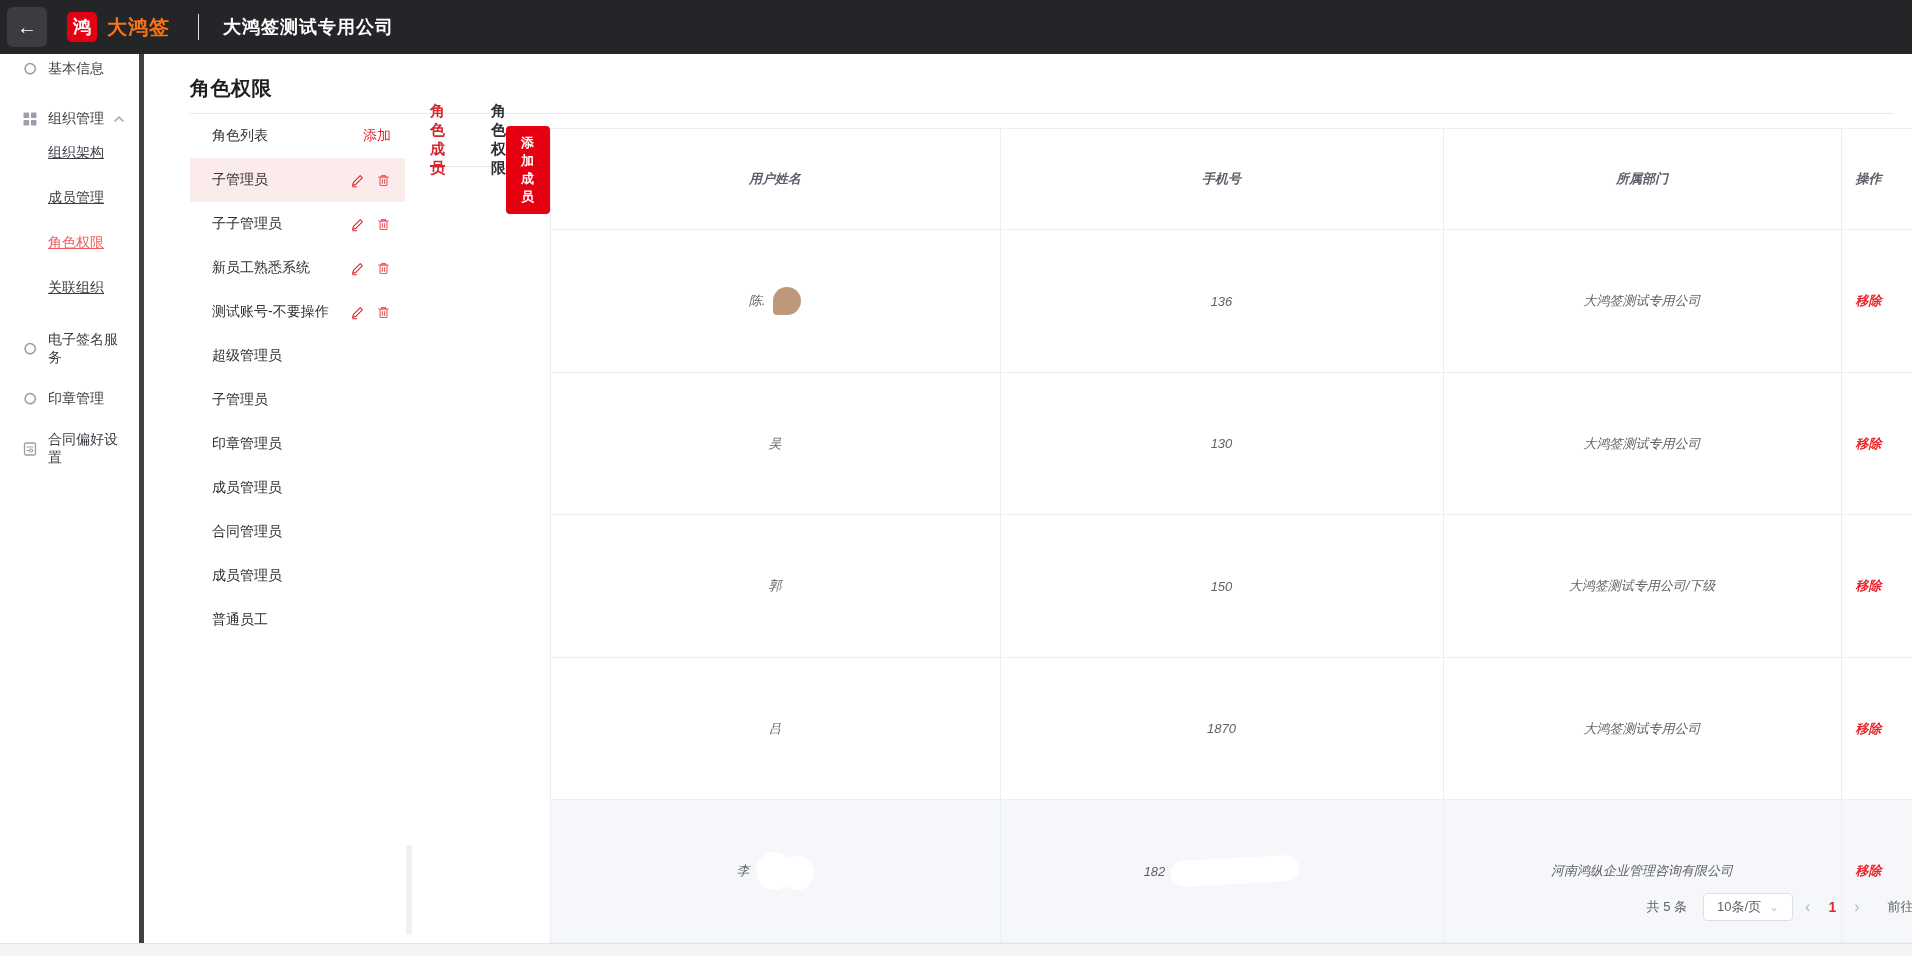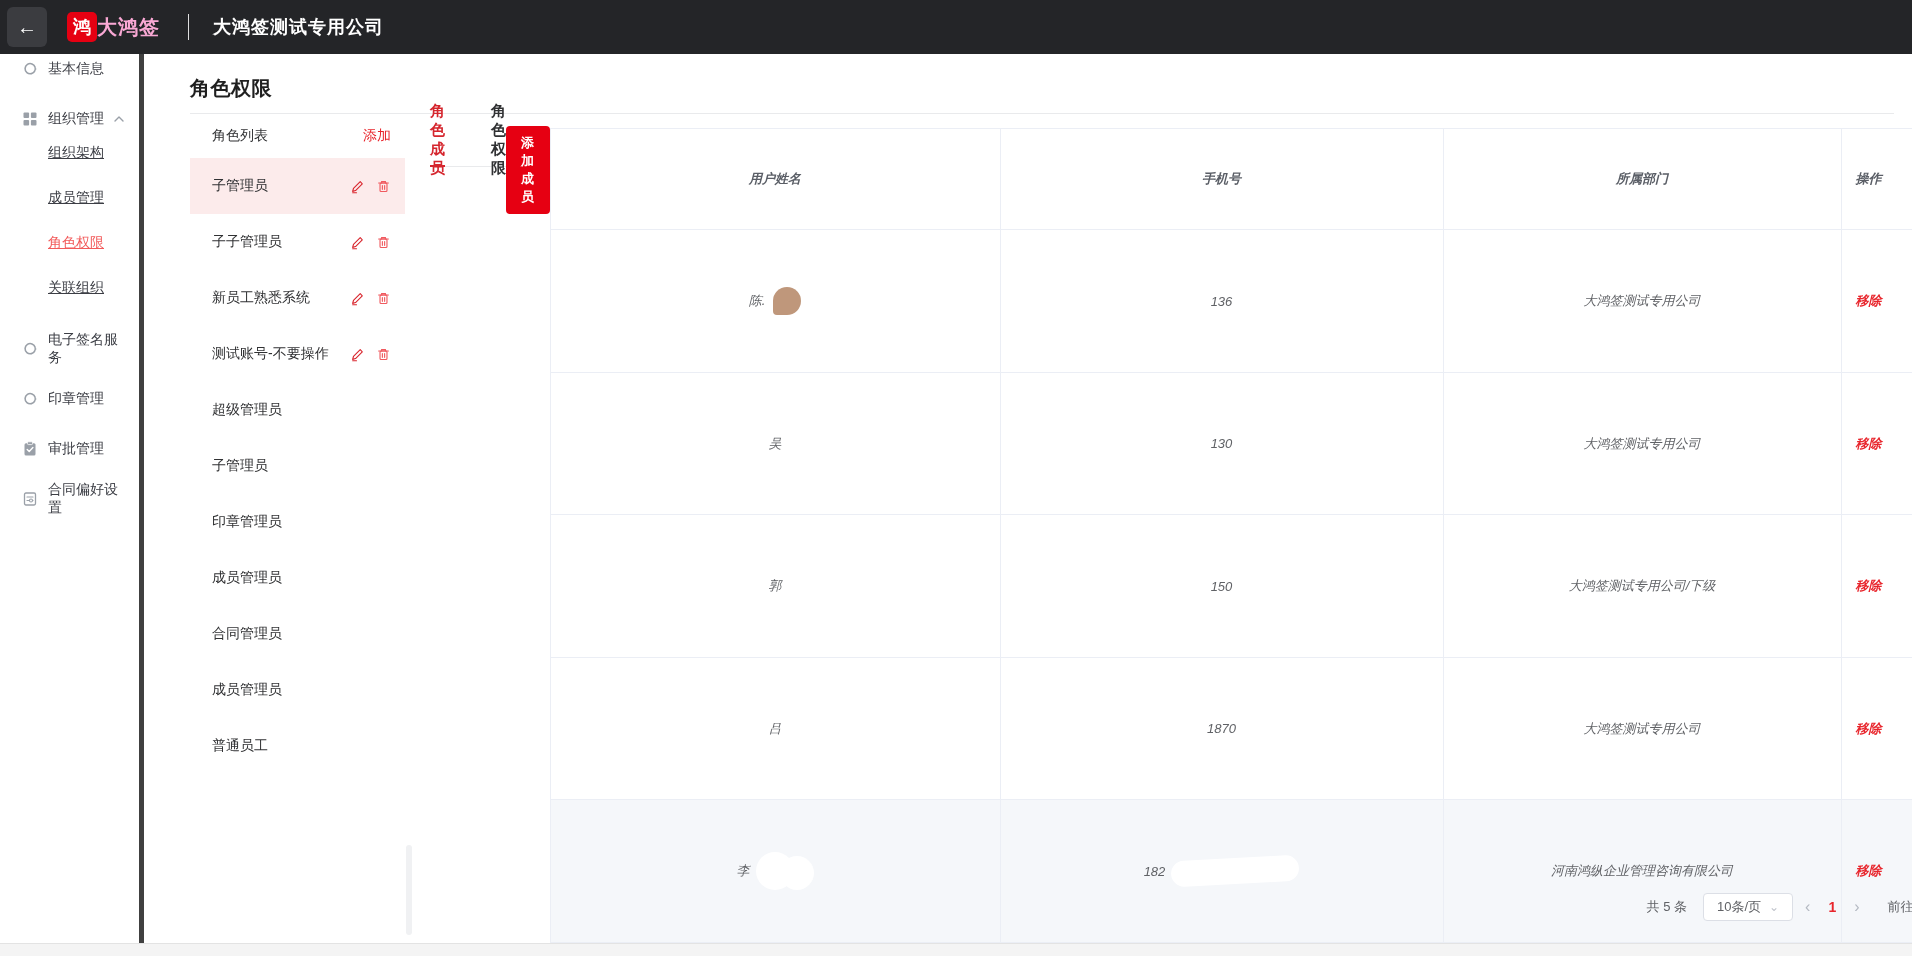--- a/index.html
+++ b/index.html
@@ -16,21 +16,21 @@
   .back-btn {
     width:40px; height:40px; margin-left:7px; border-radius:6px;
     background:#3b3c40; color:#fff; font-size:20px;
     display:flex; align-items:center; justify-content:center; cursor:pointer;
   }
   .logo-box {
     width:30px; height:30px; margin-left:20px; border-radius:5px;
     background:#e60012; color:#fff; font-size:18px; font-weight:bold;
     display:flex; align-items:center; justify-content:center;
   }
-  .brand { color:#f9a8d4; font-size:20px; font-weight:bold; letter-spacing:1px; }
+  .brand { color:#f97316; font-size:20px; font-weight:bold; margin-left:10px; letter-spacing:1px; }
   .topbar-divider { width:1px; height:26px; background:rgba(255,255,255,.85); margin:0 24px 0 28px; }
   .company { color:#fff; font-size:18px; font-weight:bold; letter-spacing:1px; }
 
   
   .sidebar {
     position:absolute; top:40px; left:0; bottom:13px; width:144px;
     background:#fff; border-right:5px solid #404040; padding-top:4px;
   }
   .side-item {
     height:50px; display:flex; align-items:center; padding:0 14px 0 22px;
@@ -54,21 +54,21 @@
   }
 
   
   .role-panel { width:215px; flex:0 0 215px; }
   .role-head {
     height:44px; display:flex; align-items:center; justify-content:space-between;
     padding:0 14px 0 22px; font-size:14px; color:#303133;
   }
   .add-link { color:#e8252c; cursor:pointer; font-size:14px; }
   .role-row {
-    height:56px; display:flex; align-items:center; padding:0 14px 0 22px;
+    height:44px; display:flex; align-items:center; padding:0 14px 0 22px;
     font-size:14px; color:#303133; cursor:pointer;
   }
   .role-row.selected { background:#fcebeb; }
   .role-row .r-label { flex:1; white-space:nowrap; }
   .role-row .r-icons { display:none; align-items:center; gap:11px; }
   .role-row.editable .r-icons { display:flex; }
   .r-icons svg { width:15px; height:15px; cursor:pointer; }
 
   
   .scroll-strip { width:8px; flex:0 0 8px; position:relative; }
@@ -192,28 +192,20 @@
   </div>
 
   <div class="side-item">
     <svg class="s-icon" viewBox="0 0 16 16">
       <path d="M12.9 9.6 A5.1 5.1 0 1 1 13.1 6.3" fill="none" stroke="#9aa0a8" stroke-width="1.6" stroke-linecap="round"></path>
       <circle cx="13.3" cy="8" r="1.1" fill="#9aa0a8"></circle>
     </svg>
     <span>印章管理</span>
   </div>
 
-  <div class="side-item">
-    <svg class="s-icon" viewBox="0 0 16 16">
-      <rect x="2.5" y="2.2" width="11" height="12.3" rx="1.5" fill="#9aa0a8"></rect>
-      <rect x="5.5" y="0.8" width="5" height="2.8" rx="0.9" fill="#9aa0a8" stroke="#ffffff" stroke-width="0.8"></rect>
-      <polyline points="5.2,8.6 7.2,10.6 10.9,6.6" fill="none" stroke="#ffffff" stroke-width="1.4" stroke-linecap="round" stroke-linejoin="round"></polyline>
-    </svg>
-    <span>审批管理</span>
-  </div>
 
   <div class="side-item">
     <svg class="s-icon" viewBox="0 0 16 16">
       <rect x="2.5" y="2" width="11" height="12" rx="1.4" fill="none" stroke="#9aa0a8" stroke-width="1.3"></rect>
       <line x1="5" y1="6" x2="11" y2="6" stroke="#9aa0a8" stroke-width="1.2" stroke-linecap="round"></line>
       <line x1="5" y1="9.5" x2="11" y2="9.5" stroke="#9aa0a8" stroke-width="1.2" stroke-linecap="round"></line>
       <circle cx="9" cy="9.5" r="1.5" fill="#ffffff" stroke="#9aa0a8" stroke-width="1.1"></circle>
     </svg>
     <span>合同偏好设置</span>
   </div>

